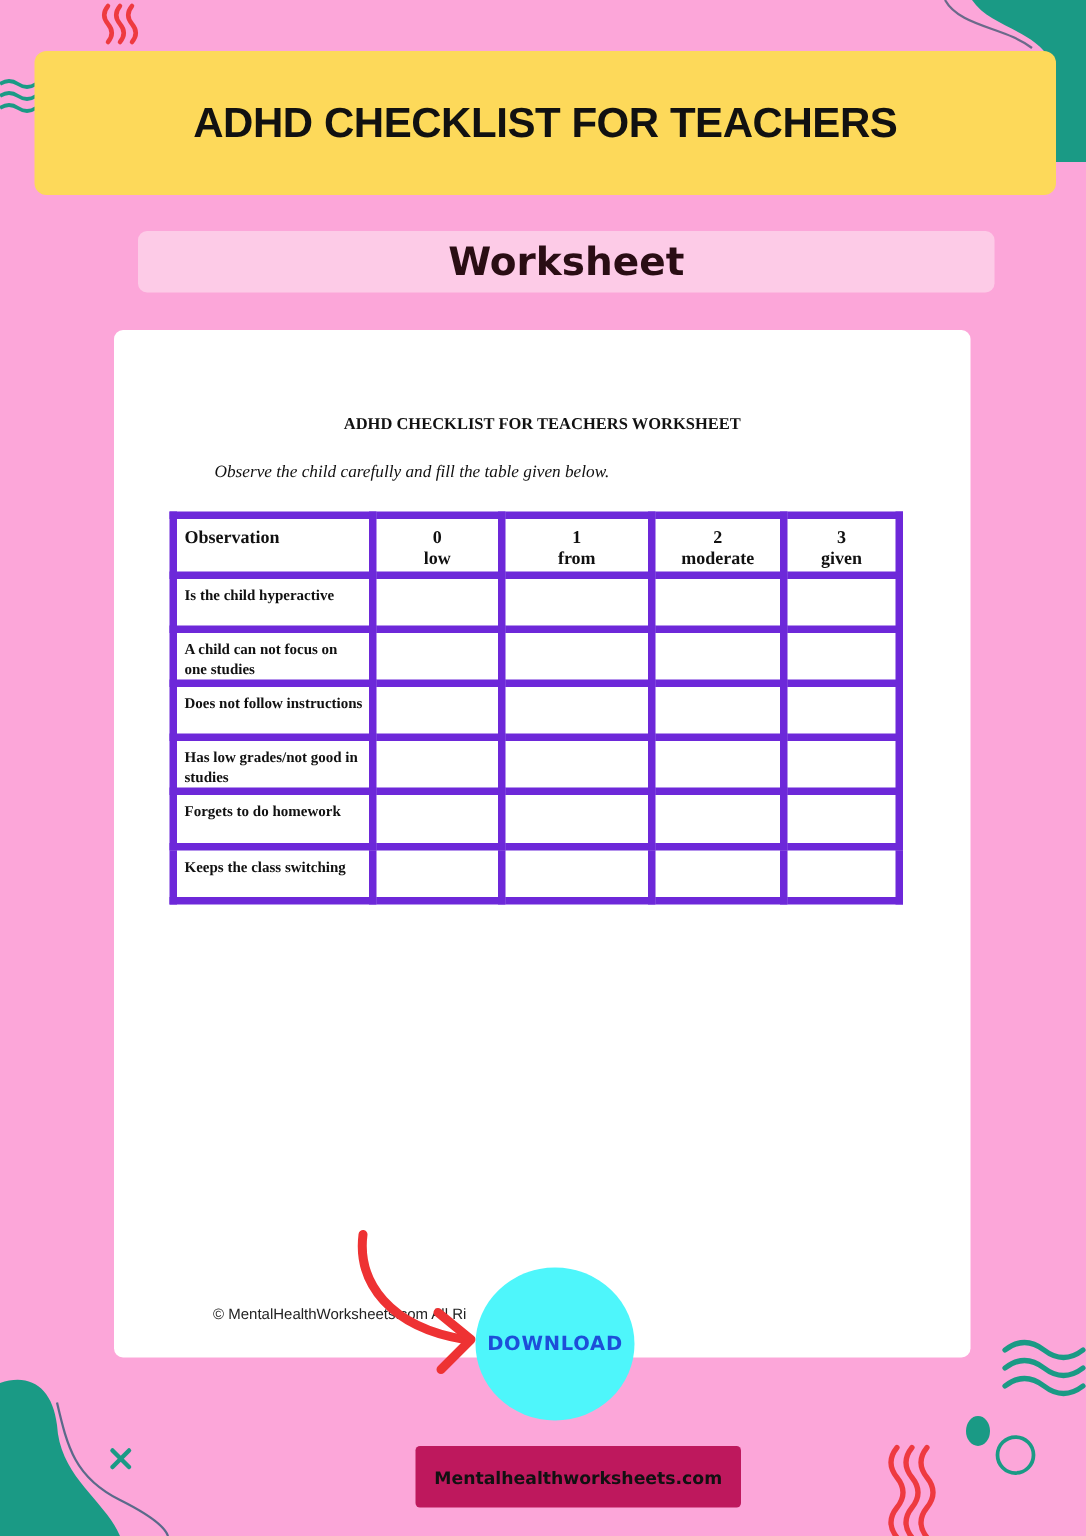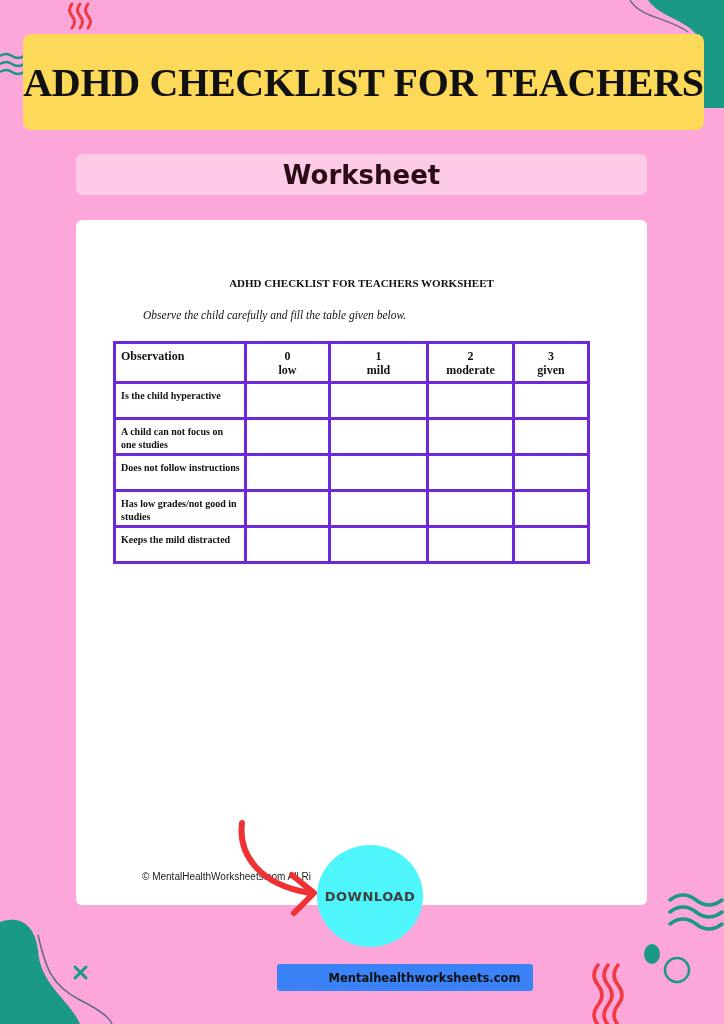--- a/index.html
+++ b/index.html
@@ -1,33 +1,33 @@
 <!DOCTYPE html>
 <html><head>
 <meta charset="utf-8">
 <style>
   html,body{margin:0;padding:0;}
   body{width:724px;height:1024px;position:relative;overflow:hidden;background:#fca6d9;font-family:"DejaVu Sans",sans-serif;}
   .abs{position:absolute;}
   .title-banner{left:23px;top:34px;width:681px;height:96px;background:#fdd95a;border-radius:8px;display:flex;align-items:center;justify-content:center;}
-  .title-banner span{font-family:Liberation Serif, serif;font-weight:bold;font-size:40px;color:#111;letter-spacing:-0.3px;}
-  .subtitle-banner{left:76px;top:154px;width:571px;height:41px;background:#fdcbe7;border-radius:6px;display:flex;align-items:center;justify-content:center;}
+  .title-banner span{font-family:Liberation Sans, sans-serif;font-weight:bold;font-size:28px;color:#111;letter-spacing:-0.3px;}
+  .subtitle-banner{left:92px;top:154px;width:571px;height:41px;background:#fdcbe7;border-radius:6px;display:flex;align-items:center;justify-content:center;}
   .subtitle-banner span{font-family:"DejaVu Sans",sans-serif;font-weight:bold;font-size:26px;color:#2a0d14;}
   .paper{left:76px;top:220px;width:571px;height:685px;background:#fff;border-radius:6px;}
   .doc-title{left:0;top:57px;width:571px;text-align:center;font-family:Liberation Serif, serif;font-weight:bold;font-size:11px;color:#111;}
   .doc-instr{left:67px;top:89px;font-family:"Liberation Serif",serif;font-size:11.5px;color:#111;font-style:italic;}
   table.check{position:absolute;left:37px;top:121px;border-collapse:collapse;font-family:"Liberation Serif",serif;color:#111;}
-  table.check td,table.check th{border:3px solid #6d28d9;padding:0;vertical-align:top;}
+  table.check td,table.check th{border:5px solid #6d28d9;padding:0;vertical-align:top;}
   table.check th{font-weight:bold;font-size:12px;text-align:center;line-height:14px;padding-top:5px;}
   table.check th.obs{text-align:left;padding-left:5px;padding-top:5px;}
   table.check td.obs{font-weight:bold;font-size:10px;line-height:13px;padding:5px 4px 0 5px;}
   .footer-copy{left:66px;top:651px;font-family:"Liberation Sans",sans-serif;font-size:10px;color:#222;}
   .download{left:317px;top:845px;width:106px;height:102px;border-radius:50%;background:#4ef6fb;display:flex;align-items:center;justify-content:center;}
-  .download span{font-family:"DejaVu Sans",sans-serif;font-weight:bold;font-size:13px;color:#404040;letter-spacing:0.5px;}
-  .site-badge{left:277px;top:964px;width:217px;height:27px;background:#3b82f6;border-radius:3px;display:flex;align-items:center;justify-content:center;padding-left:39px;}
+  .download span{font-family:"DejaVu Sans",sans-serif;font-weight:bold;font-size:13px;color:#1d4ed8;letter-spacing:0.5px;}
+  .site-badge{left:277px;top:964px;width:217px;height:41px;background:#be185d;border-radius:3px;display:flex;align-items:center;justify-content:center;}
   .site-badge span{font-family:"DejaVu Sans",sans-serif;font-weight:bold;font-size:11.5px;color:#111;}
 </style>
 </head>
 <body>
 
 <svg class="abs" style="left:0;top:0" width="724" height="1024">
 
   <g fill="none" stroke="#ee3a40" stroke-width="3" stroke-linecap="round">
     <path d="M72,4 q-5,6 0,12 q5,6 0,12"></path>
     <path d="M80,4 q-5,6 0,12 q5,6 0,12"></path>
@@ -82,21 +82,21 @@
   <table class="check">
     <tbody>
         <tr style="height:40px">
       <th class="obs" style="width:123px">Observation</th>
       <th style="width:81px">
             <div>0</div>
             <div>low</div>
           </th>
       <th style="width:95px">
             <div>1</div>
-            <div>mild</div>
+            <div>from</div>
           </th>
       <th style="width:83px">
             <div>2</div>
             <div>moderate</div>
           </th>
       <th style="width:72px">
             <div>3</div>
             <div>given</div>
           </th>
     </tr>
@@ -121,22 +121,29 @@
           <td></td>
           <td></td>
         </tr>
     <tr style="height:36px">
           <td class="obs">Has low grades/not good in studies</td>
           <td></td>
           <td></td>
           <td></td>
           <td></td>
         </tr>
+    <tr style="height:37px">
+          <td class="obs">Forgets to do homework</td>
+          <td></td>
+          <td></td>
+          <td></td>
+          <td></td>
+        </tr>
     <tr style="height:36px">
-          <td class="obs">Keeps the mild distracted</td>
+          <td class="obs">Keeps the class switching</td>
           <td></td>
           <td></td>
           <td></td>
           <td></td>
         </tr>
   </tbody>
     </table>
 
   <div class="abs footer-copy">© MentalHealthWorksheets.com All Ri</div>
 </div>

